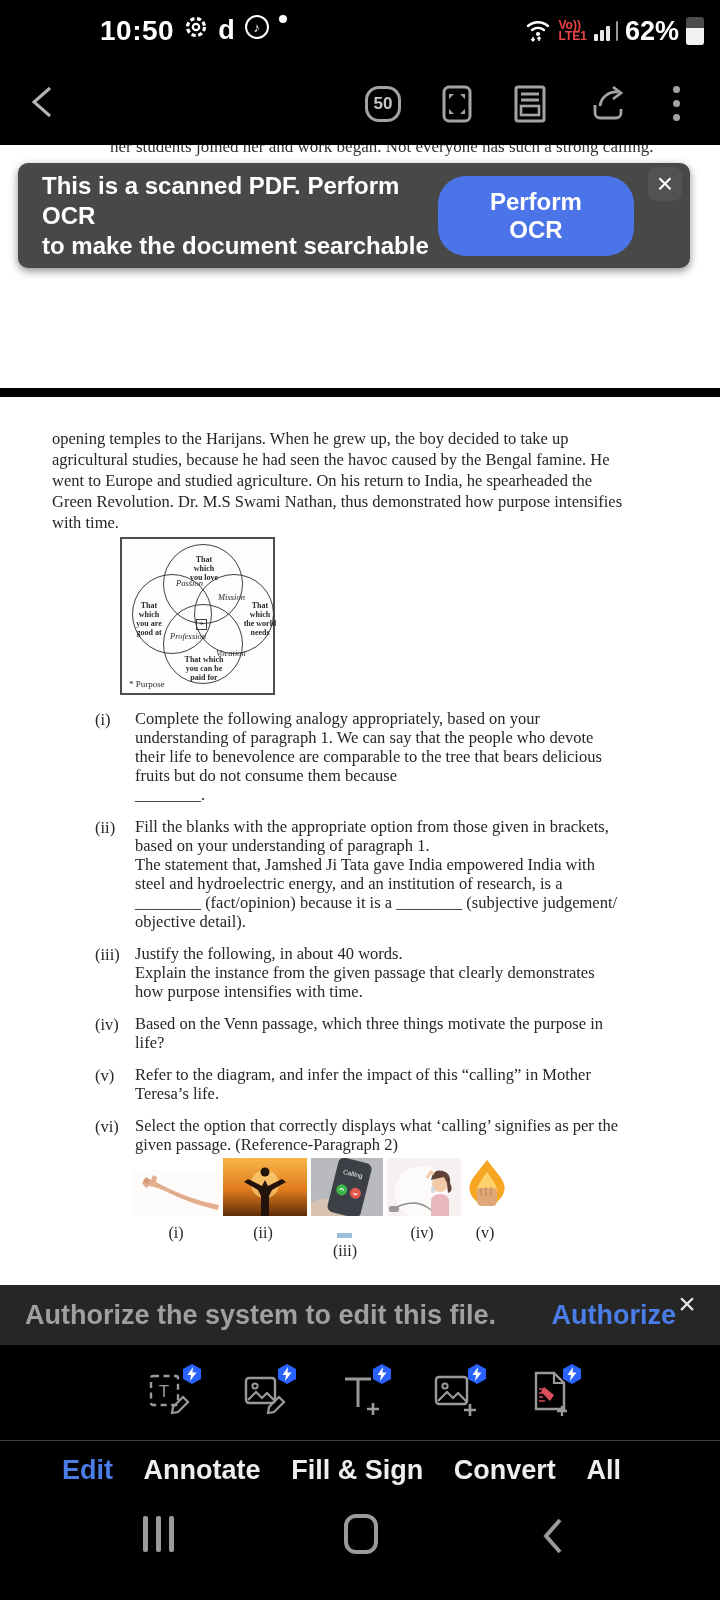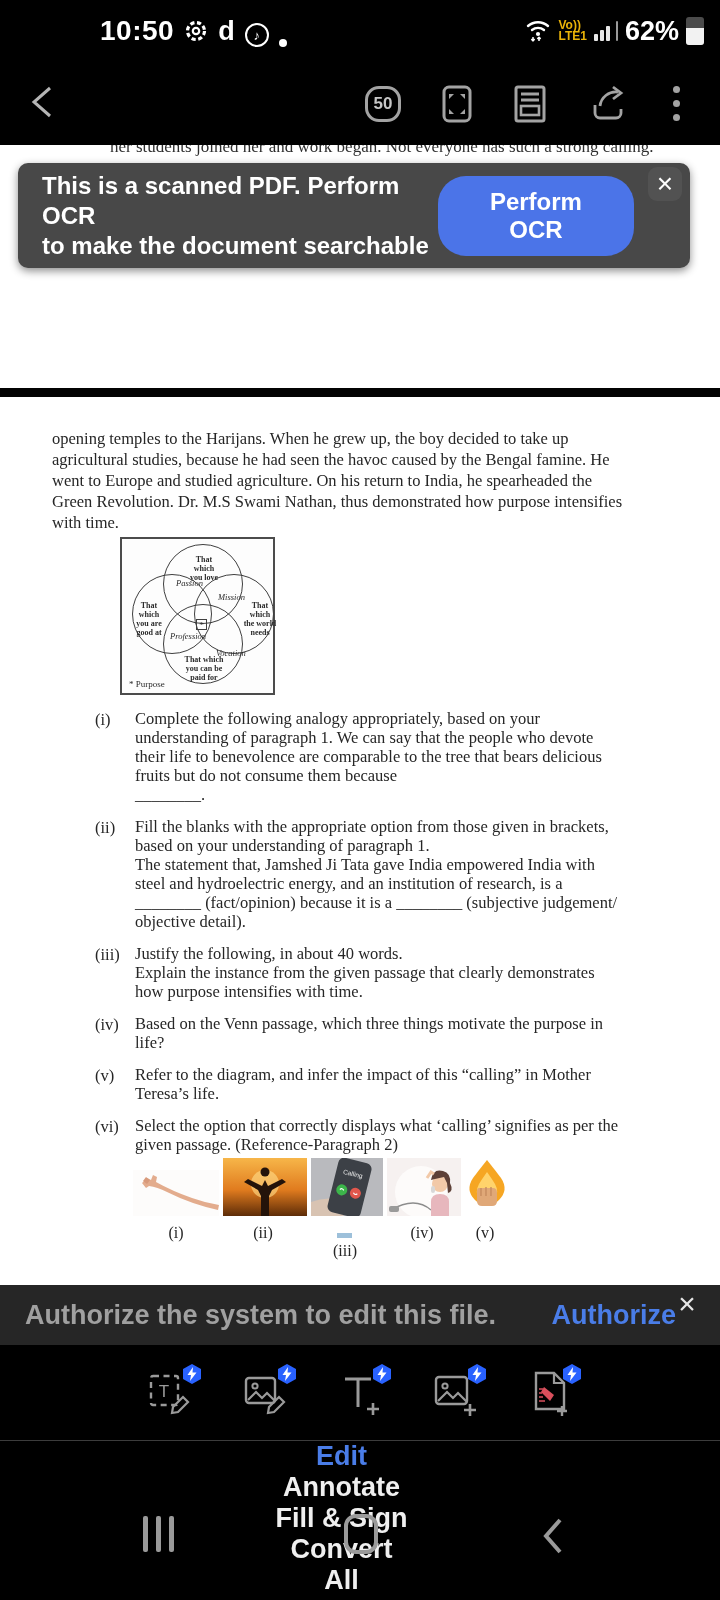--- a/index.html
+++ b/index.html
@@ -3,24 +3,24 @@
 <meta charset="utf-8">
 <style>
   html,body{margin:0;padding:0;background:#000;}
   *{box-sizing:border-box;}
   .screen{position:relative;width:720px;height:1600px;background:#000;overflow:hidden;
           font-family:"Liberation Sans",sans-serif;}
 
   
   .status-bar{position:absolute;top:0;left:0;width:720px;height:62px;display:flex;
               align-items:center;color:#fff;}
-  .sb-left{display:flex;align-items:flex-end;gap:10px;padding-left:100px;}
+  .sb-left{display:flex;align-items:flex-start;gap:10px;padding-left:100px;}
   .sb-time{font-size:28px;font-weight:bold;letter-spacing:.5px;}
   .sb-right{margin-left:auto;display:flex;align-items:center;gap:7px;padding-right:16px;}
-  .volte{display:flex;flex-direction:column;line-height:11px;font-size:12px;font-weight:bold;color:#eab308;}
+  .volte{display:flex;flex-direction:column;line-height:11px;font-size:12px;font-weight:bold;color:#ef4444;}
   .sig-bars{display:flex;align-items:flex-end;gap:2px;height:20px;}
   .sig-bars i{display:block;width:4px;background:#e8e8e8;border-radius:1px;}
   .sig-sep{width:2px;height:20px;background:#9a9a9a;margin-left:4px;border-radius:1px;}
   .sb-batt-txt{font-size:27px;font-weight:bold;}
   .battery{width:18px;height:28px;border-radius:3px;background:#4b4b4b;position:relative;overflow:hidden;}
   .battery i{position:absolute;left:0;bottom:0;width:100%;height:62%;background:#f2f2f2;}
   .dot-ic{width:8px;height:8px;border-radius:50%;background:#fff;}
   .music-ic{width:24px;height:24px;border:2px solid #fff;border-radius:50%;display:flex;
             align-items:center;justify-content:center;font-size:13px;}
   .d-ic{font-size:27px;font-weight:bold;}
@@ -89,21 +89,21 @@
               width:30px;height:34px;display:flex;align-items:center;justify-content:center;}
 
   
   .edit-toolbar{position:absolute;top:1345px;left:0;width:720px;height:95px;display:flex;
                 align-items:center;justify-content:center;gap:49px;}
   .tool{position:relative;width:46px;height:48px;}
   .tool-badge{position:absolute;top:-6px;right:-10px;}
 
   .tab-divider{position:absolute;top:1440px;left:0;width:720px;height:1px;background:#3c3c3c;}
   .tabs{position:absolute;top:1441px;left:0;width:700px;height:58px;display:flex;align-items:center;
-        justify-content:space-between;padding:0 79px 0 62px;font-size:27px;font-weight:bold;color:#efefef;flex-direction:column;}
+        justify-content:space-between;padding:0 79px 0 62px;font-size:27px;font-weight:bold;color:#efefef;}
   .tab{white-space:nowrap;}
   .tab.active{color:#4a7de8;}
 
   
   .nav-bar{position:absolute;top:1498px;left:0;width:720px;height:102px;}
   .nav-recents{position:absolute;left:143px;top:18px;display:flex;gap:8px;}
   .nav-recents i{width:5px;height:36px;background:#9a9a9a;border-radius:2px;}
   .nav-home{position:absolute;left:344px;top:16px;width:34px;height:40px;border:4px solid #9a9a9a;
             border-radius:12px;}
   .nav-back{position:absolute;left:540px;top:18px;}

